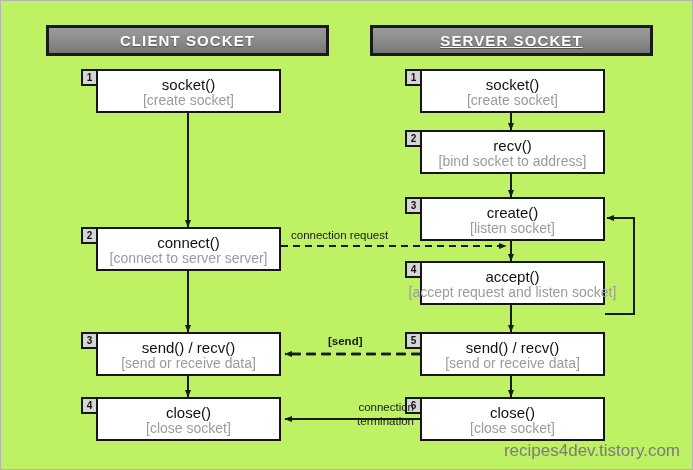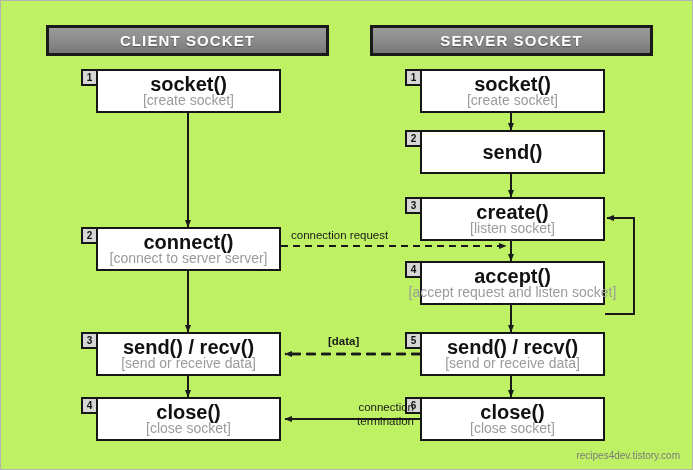--- a/index.html
+++ b/index.html
@@ -31,36 +31,36 @@
     color:#ffffff;
     font-size:15px;
     font-weight:bold;
     letter-spacing:1.1px;
     display:flex;
     align-items:center;
     justify-content:center;
     text-shadow:0 1px 1px rgba(0,0,0,.35);
   }
   #hdr-client{left:45px;top:24px;width:283px;}
-  #hdr-server{left:369px;top:24px;width:283px;}
+  #hdr-server{left:369px;top:24px;width:283px;text-decoration:underline;}
 
   
   .step{
     position:absolute;
     background:#ffffff;
     border:2px solid #161616;
     box-sizing:border-box;
     display:flex;
     flex-direction:column;
     align-items:center;
     justify-content:center;
   }
   .step .title{
-    font-size:20px;
-    font-weight:bold;
+    font-size:15px;
+    font-weight:normal;
     color:#111111;
     line-height:17px;
     white-space:nowrap;
   }
   .step .desc{
     font-size:14px;
     color:#9b9b9b;
     line-height:13px;
     white-space:nowrap;
     margin-top:1px;
@@ -87,21 +87,21 @@
     color:#1a1a1a;
     white-space:nowrap;
     text-align:right;
     line-height:14px;
   }
   .edge-label.bold{font-weight:bold;}
 
   #watermark{
     position:absolute;
     right:12px;bottom:8px;
-    font-size:10px;
+    font-size:17px;
     color:#7b7b7b;
     white-space:nowrap;
   }
 </style>
 </head>
 <body>
 
 <div id="frame">
 
   <svg id="canvas" viewBox="0 0 693 470" xmlns="http://www.w3.org/2000/svg">
@@ -167,21 +167,22 @@
   </div>
 
   <div class="step" style="left:419px;top:68px;width:185px;height:44px;">
     <span class="badge">1</span>
     <span class="title">socket()</span>
     <span class="desc">[create socket]</span>
   </div>
 
   <div class="step" style="left:419px;top:129px;width:185px;height:44px;">
     <span class="badge">2</span>
-    <span class="title">send()</span>
+    <span class="title">recv()</span>
+    <span class="desc">[bind socket to address]</span>
   </div>
 
   <div class="step" style="left:419px;top:196px;width:185px;height:44px;">
     <span class="badge">3</span>
     <span class="title">create()</span>
     <span class="desc">[listen socket]</span>
   </div>
 
   <div class="step" style="left:419px;top:260px;width:185px;height:44px;">
     <span class="badge">4</span>
@@ -196,21 +197,21 @@
   </div>
 
   <div class="step" style="left:419px;top:396px;width:185px;height:44px;">
     <span class="badge">6</span>
     <span class="title">close()</span>
     <span class="desc">[close socket]</span>
   </div>
 
   <div class="edge-label" style="left:290px;top:227px;">connection request</div>
 
-  <div class="edge-label bold" style="left:327px;top:333px;">[data]</div>
+  <div class="edge-label bold" style="left:327px;top:333px;">[send]</div>
 
   <div class="edge-label" style="left:323px;top:399px;width:90px;">
     <div>connection</div>
     <div>termination</div>
   </div>
 
   <div id="watermark">recipes4dev.tistory.com</div>
 
 </div>
 

